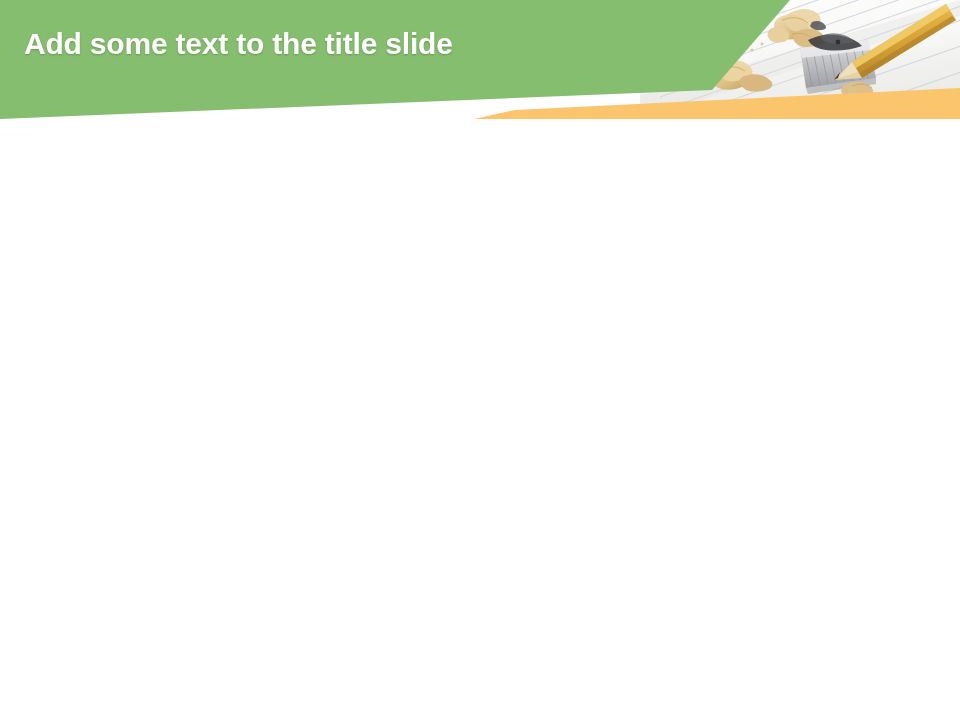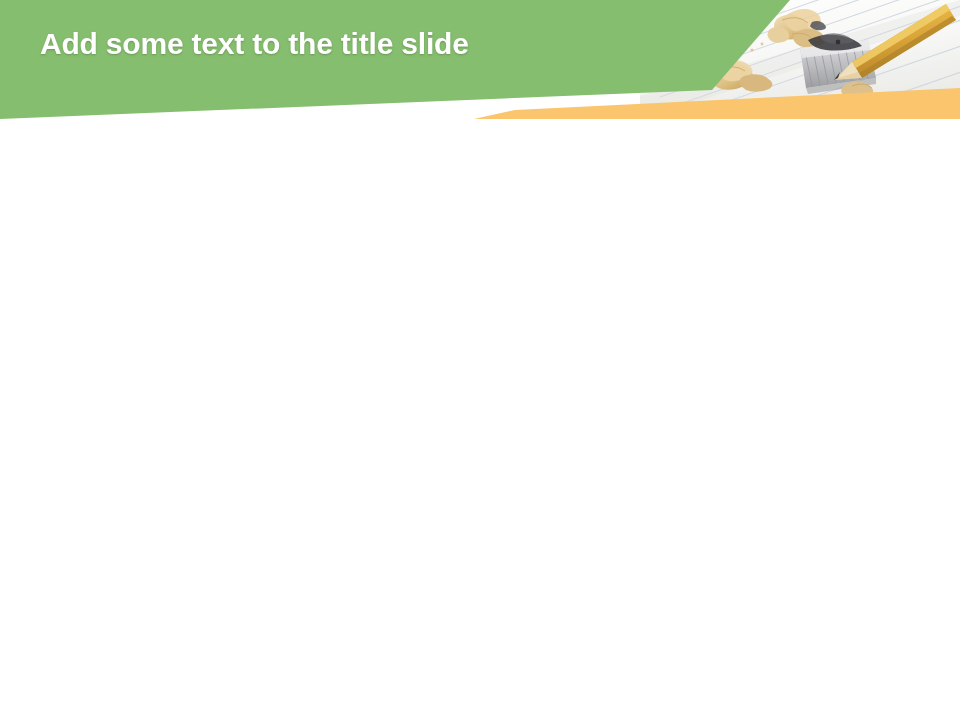--- a/index.html
+++ b/index.html
@@ -29,21 +29,21 @@
   }
   #header-banner svg {
     display: block;
     width: 960px;
     height: 132px;
   }
 
   
   #title-text {
     position: absolute;
-    left: 40px;
+    left: 24px;
     top: 27px;
     width: 700px;
     font-size: 30px;
     font-weight: bold;
     color: #ffffff;
     letter-spacing: -0.2px;
     white-space: nowrap;
     text-shadow: 0 1px 2px rgba(90,120,70,0.55);
     z-index: 5;
   }

